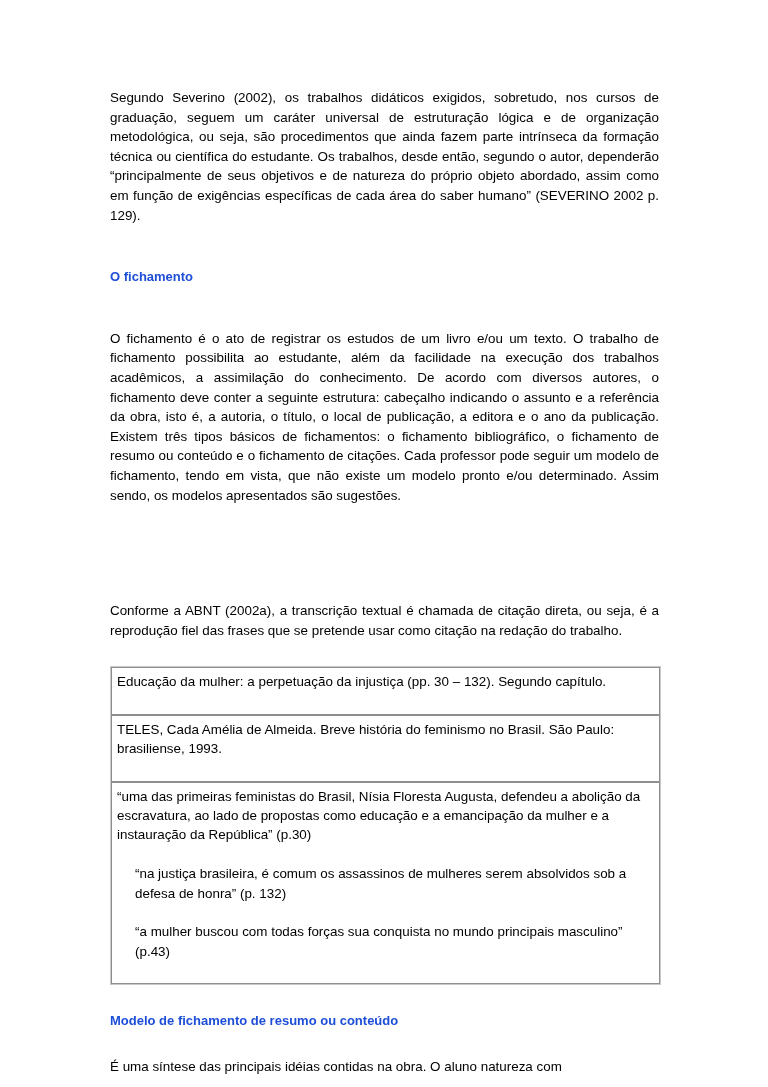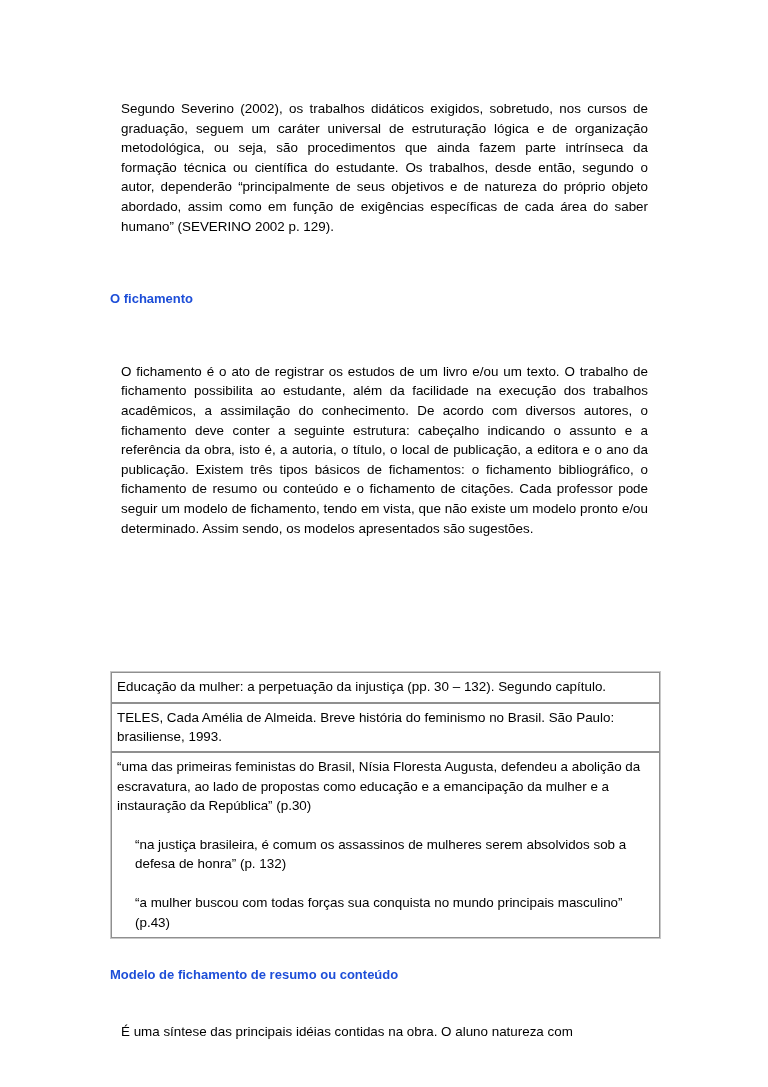--- a/index.html
+++ b/index.html
@@ -24,21 +24,21 @@
   }
 
   .content {
     position: absolute;
     left: 110px;
     top: 88px;
     width: 549px;
   }
 
   p.body-text {
-    margin: 11px;
+    margin: 0;
     font-size: 13.4px;
     line-height: 19.6px;
     text-align: justify;
     text-justify: inter-word;
     color: #000000;
   }
 
   h2.section-heading {
     margin: 0;
     font-size: 13.0px;
@@ -57,21 +57,21 @@
     width: 551px;
     border-collapse: separate;
     border-spacing: 0;
     border: 1px solid #c8c8c8;
     margin: 0;
     background: #ffffff;
     table-layout: fixed;
   }
   table.fichamento-table td {
     border: 1px solid #8f8f8f;
-    padding: 4px 5px 5px 5px;
+    padding: 4px 5px 22px 5px;
     font-size: 13.4px;
     line-height: 19.4px;
     vertical-align: top;
     text-align: left;
     color: #000000;
   }
   td .cell-para {
     margin: 0;
   }
   td .cell-para + .cell-para {
@@ -95,20 +95,21 @@
     <div class="gap-xl"></div>
 
     <p class="body-text">O fichamento é o ato de registrar os estudos de um livro e/ou um texto. O trabalho de fichamento possibilita ao estudante, além da facilidade na execução dos trabalhos acadêmicos, a assimilação do conhecimento. De acordo com diversos autores, o fichamento deve conter a seguinte estrutura: cabeçalho indicando o assunto e a referência da obra, isto é, a autoria, o título, o local de publicação, a editora e o ano da publicação. Existem três tipos básicos de fichamentos: o fichamento bibliográfico, o fichamento de resumo ou conteúdo e o fichamento de citações. Cada professor pode seguir um modelo de fichamento, tendo em vista, que não existe um modelo pronto e/ou determinado. Assim sendo, os modelos apresentados são sugestões.</p>
 
     <div class="gap-xl"></div>
     <div class="gap-xs"></div>
 
 
     <div class="gap-xl"></div>
 
+    <p class="body-text">Conforme a ABNT (2002a), a transcrição textual é chamada de citação direta, ou seja, é a reprodução fiel das frases que se pretende usar como citação na redação do trabalho.</p>
 
     <div class="gap-md"></div>
 
     <table class="fichamento-table">
       <tbody>
           <tr>
             <td>
               <div class="cell-para"><span>Educação da mulher: a perpetuação da injustiça (pp. 30 – 132). Segundo capítulo.</span></div>
             </td>
           </tr>

